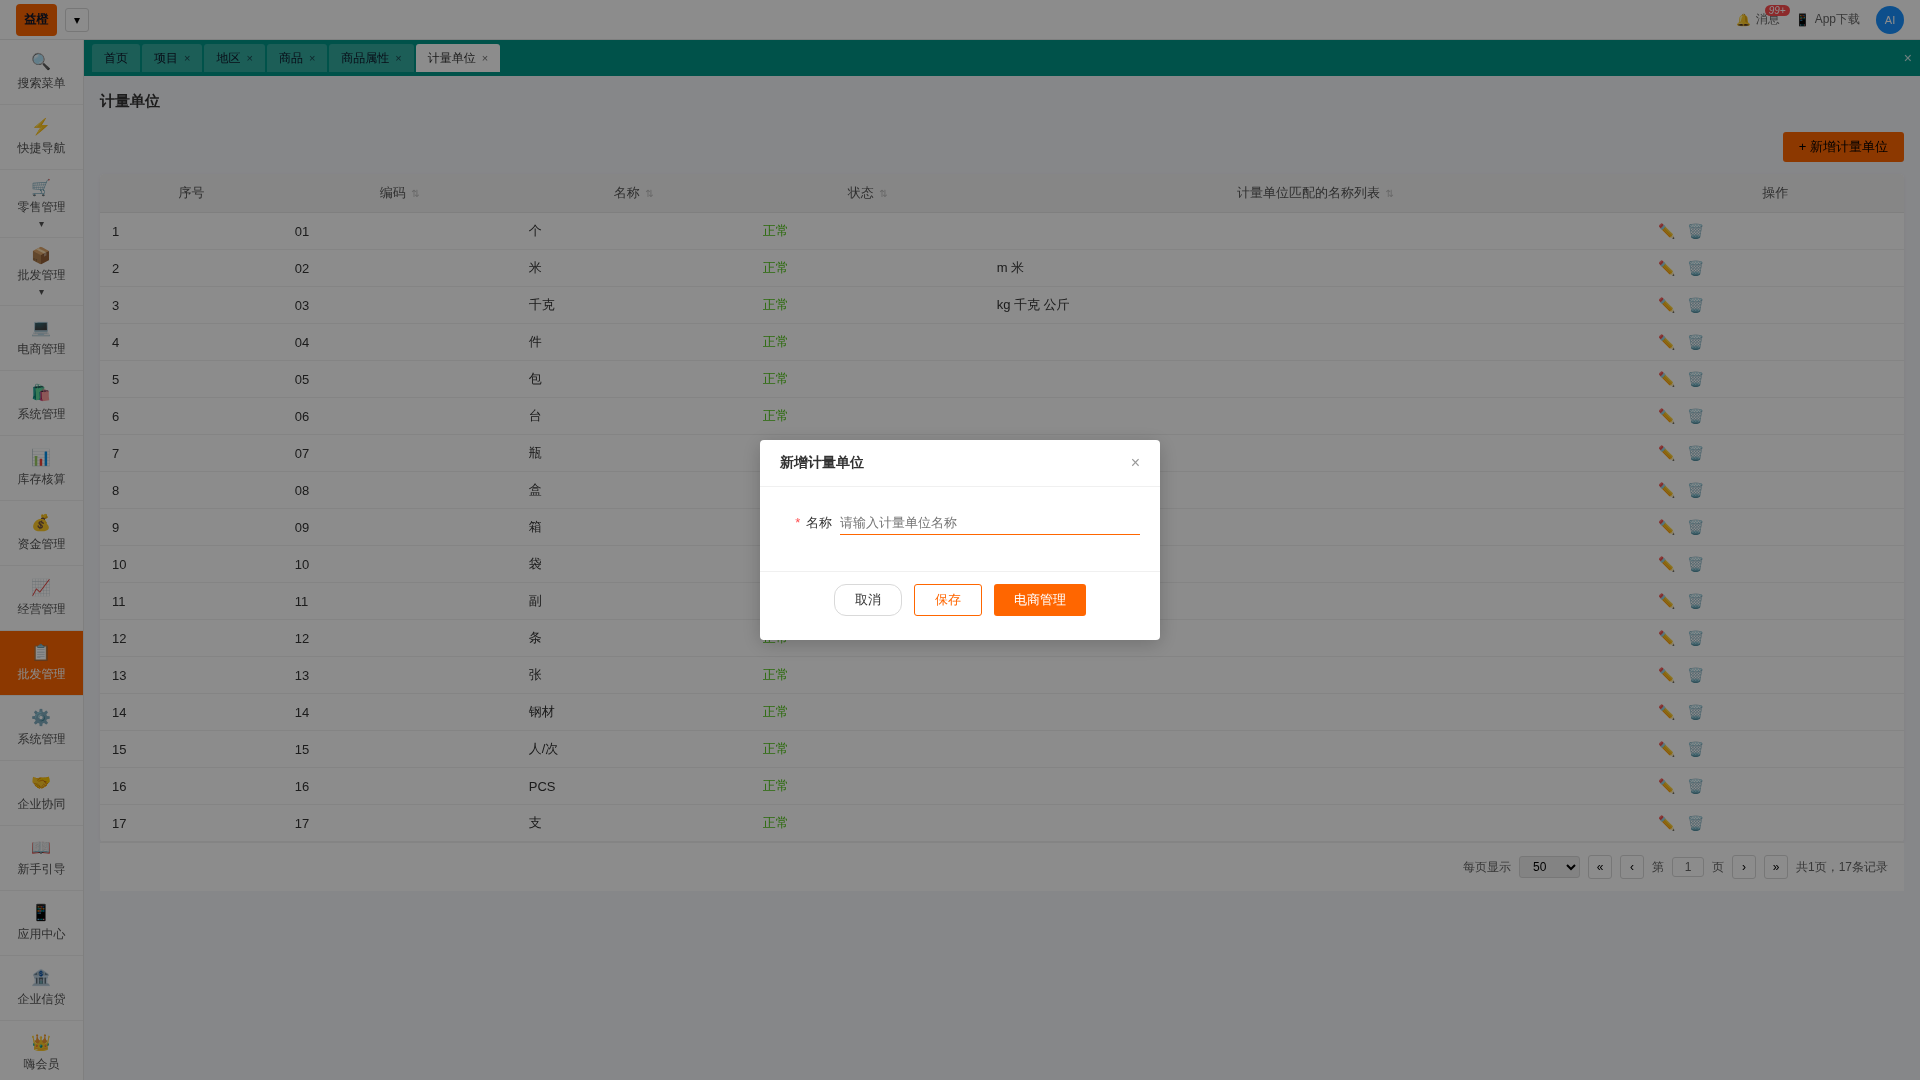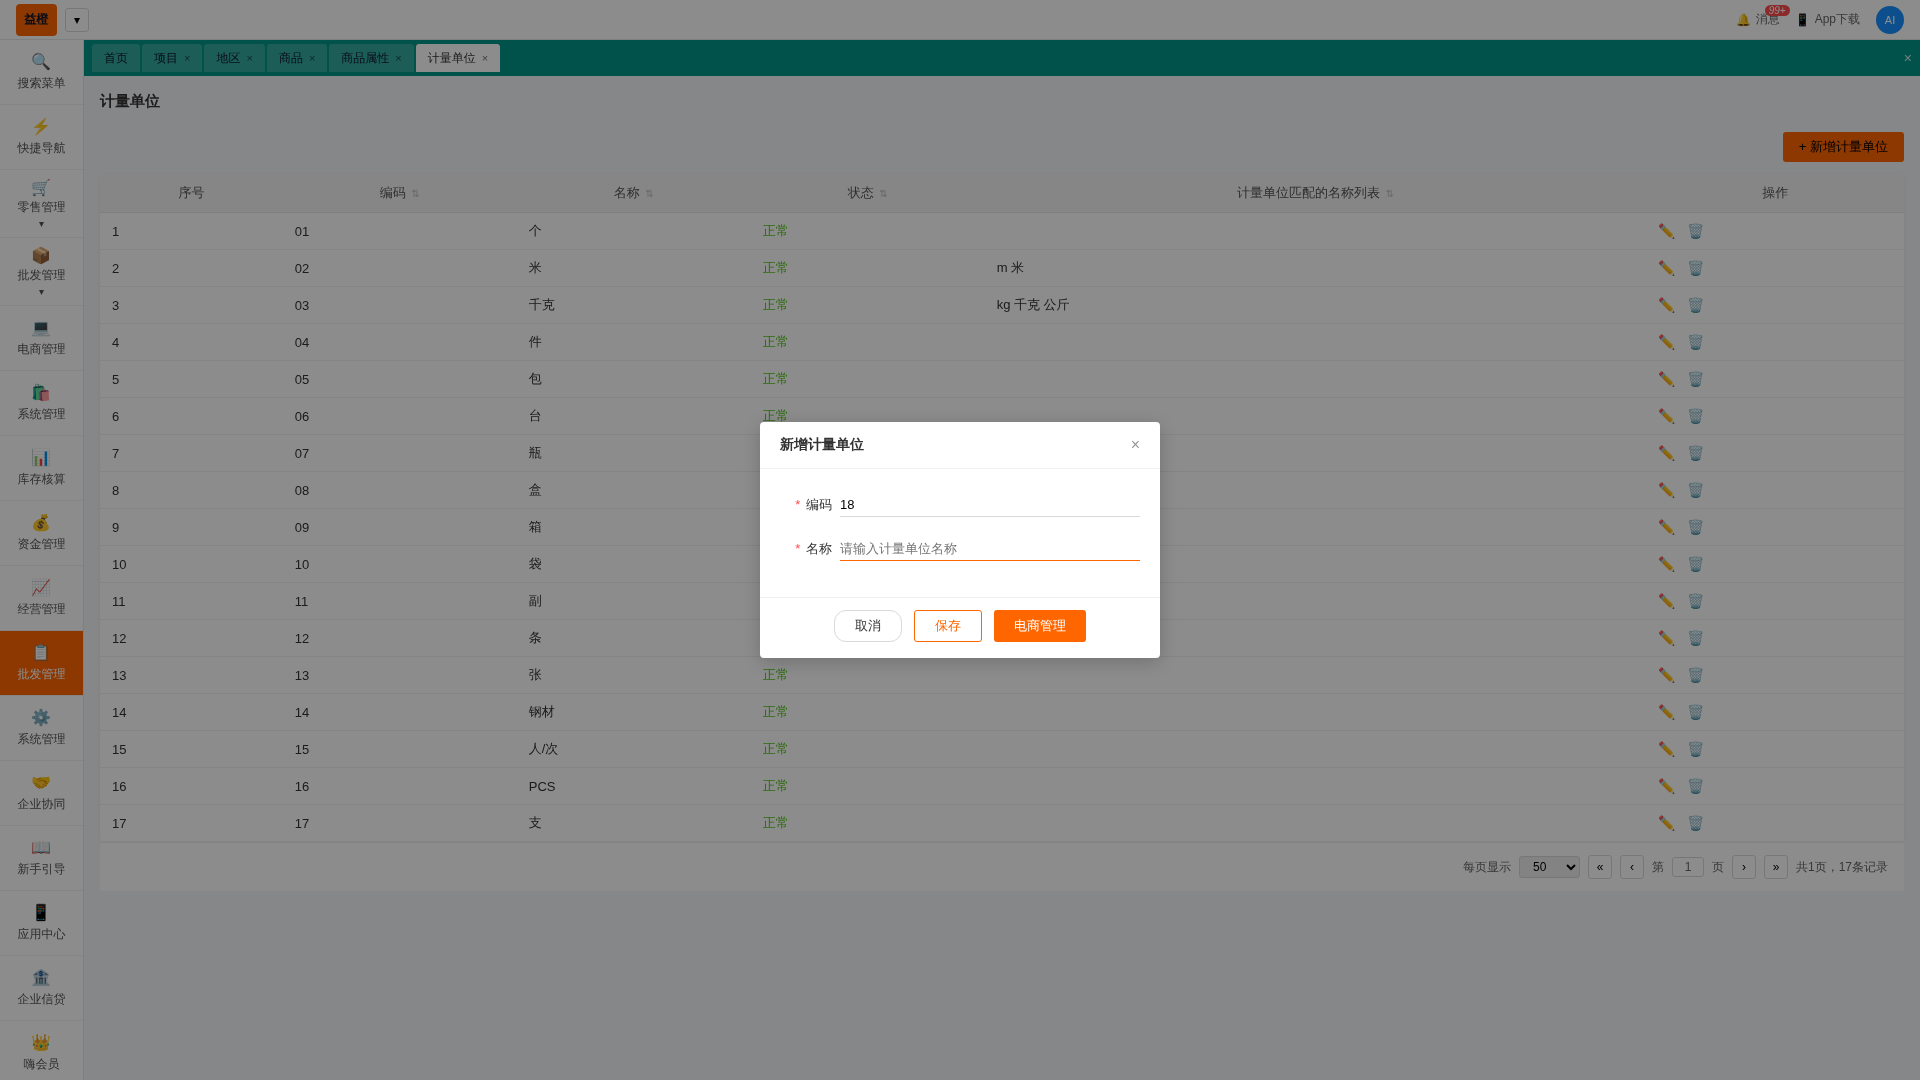--- a/index.html
+++ b/index.html
@@ -535,27 +535,20 @@
 <div class="overlay">
   <div class="modal">
     <div class="modal-header">
       <span class="modal-title">新增计量单位</span>
       <span class="modal-close">×</span>
     </div>
     <div class="modal-body">
       <div class="form-row">
         <div class="form-label">
           <span class="form-required">*</span>
-          <span>编码</span>
-        </div>
-        <input class="form-input" type="text" value="18" style="">
-      </div>
-      <div class="form-row">
-        <div class="form-label">
-          <span class="form-required">*</span>
           <span>名称</span>
         </div>
         <input class="form-input active-border" type="text" placeholder="请输入计量单位名称" style="">
       </div>
     </div>
     <div class="modal-footer">
       <button class="btn-cancel">取消</button>
       <button class="btn-save">保存</button>
       <button class="btn-save-new">电商管理</button>
     </div>

